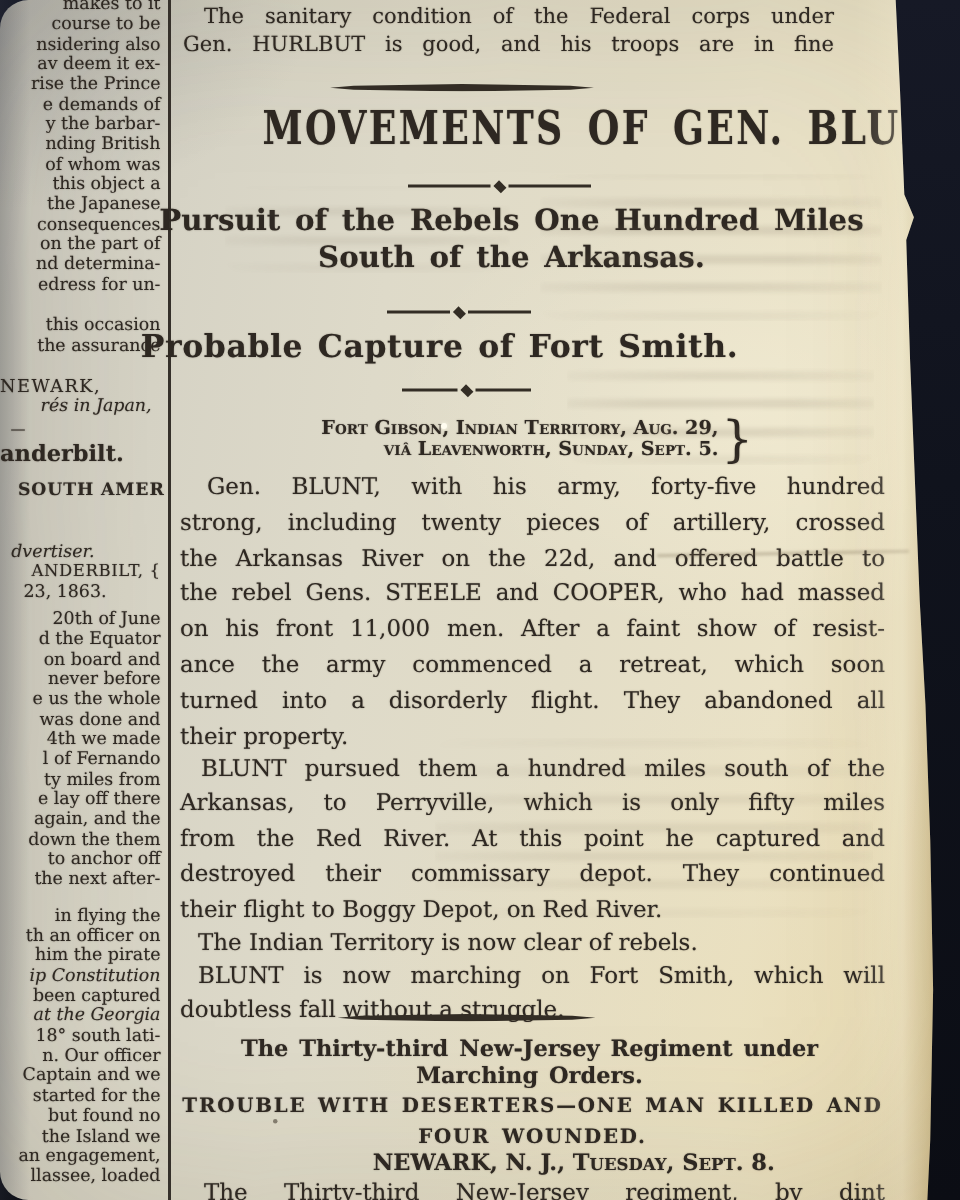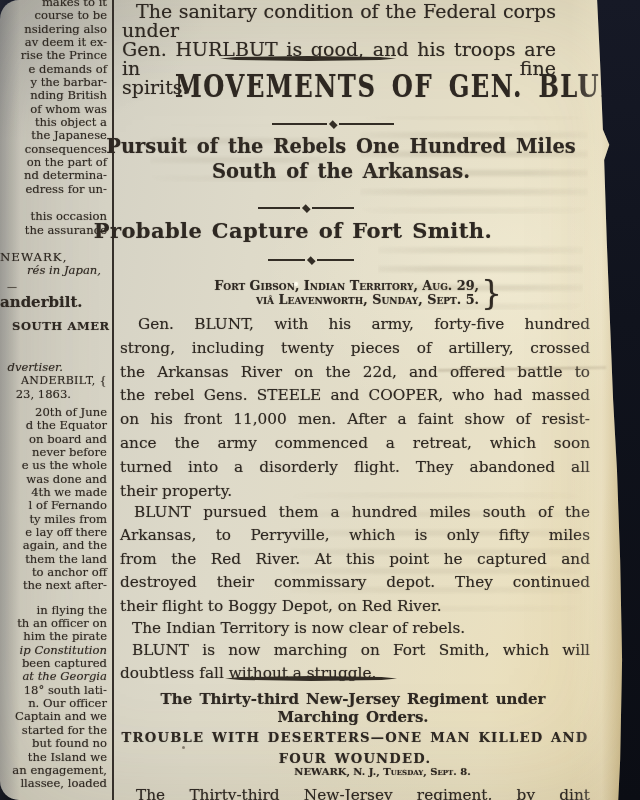--- a/index.html
+++ b/index.html
@@ -36,21 +36,21 @@
   .left-col .lc-ital{font-style:italic;}
   .left-col .lc-bold{font-weight:bold;font-size:15px;line-height:16px;}
   .left-col .lc-sc{font-weight:bold;font-size:11.5px;letter-spacing:.6px;padding-left:12px;}
   .left-col .lc-sc-sm{font-size:11px;letter-spacing:.4px;}
   .left-col .lc-dash{line-height:6px;font-size:10px;}
   
   .col-rule{position:absolute;left:112px;top:0;width:2.4px;height:800px;background:#35302a;filter:blur(.35px);}
   
   .main-col{position:absolute;left:120px;top:0;width:470px;height:800px;}
   .blk{position:absolute;}
-  .intro{top:2px;left:2px;width:434px;font-size:19px;line-height:19px;}
+  .intro{top:2px;left:2px;width:434px;font-size:14px;line-height:19px;}
   .intro .jline:first-child{text-indent:14px;}
   .jline{text-align:justify;text-align-last:justify;}
   .jline.last{text-align-last:auto;}
   .cline{text-align:center;}
   .taper{height:5px;background:var(--rule,#332d25);clip-path:polygon(0 50%,9% 22%,50% 0,91% 22%,100% 50%,91% 78%,50% 100%,9% 78%);filter:blur(.3px);}
   .rule1{top:56px;left:100px;width:176px;}
   .rule2{top:676px;left:105px;width:172px;}
   .h1{top:68px;left:-12px;width:412px;text-align:center;white-space:nowrap;}
   .h1 span{display:inline-block;transform:scaleX(.78);transform-origin:center;
     font-weight:bold;font-size:31px;letter-spacing:2px;word-spacing:7px;}
@@ -69,21 +69,21 @@
   .p1{top:313px;line-height:23.8px;}
   .p1 .jline:first-child{text-indent:18px;}
   .p2{top:501px;line-height:23.4px;}
   .p2 .jline:first-child{text-indent:14px;}
   .p3{top:617px;line-height:23px;}
   .p3 .jline:first-child{text-indent:12px;}
   .p4{top:639px;line-height:22.5px;}
   .p4 .jline:first-child{text-indent:12px;}
   .h4{top:691px;left:-4px;width:474px;font-weight:bold;font-size:15px;line-height:17.5px;word-spacing:2px;}
   .h5{top:728px;left:0;width:470px;font-weight:bold;font-size:13.2px;line-height:20.5px;letter-spacing:1.2px;word-spacing:2px;}
-  .dateline2{top:766px;left:0;width:470px;text-align:center;padding-left:55px;box-sizing:border-box;font-size:10px;font-weight:bold;font-variant:small-caps;}
+  .dateline2{top:766px;left:0;width:470px;text-align:center;padding-left:55px;box-sizing:border-box;font-size:15px;font-weight:bold;font-variant:small-caps;}
   .partial{top:786px;left:0;width:470px;font-size:15.3px;text-indent:16px;text-align:justify;text-align-last:justify;}
   
   .ghost{position:absolute;background:repeating-linear-gradient(0deg,rgba(112,101,80,.30) 0 6px,rgba(112,101,80,0) 6px 19px);
     filter:blur(1.4px);opacity:.45;border-radius:10px;
     -webkit-mask-image:radial-gradient(ellipse at center,#000 35%,transparent 100%);
     mask-image:radial-gradient(ellipse at center,#000 35%,transparent 100%);}
   .g1{left:360px;top:116px;width:228px;height:98px;}
   .g2{left:378px;top:236px;width:205px;height:74px;}
   .g3{left:150px;top:124px;width:190px;height:58px;opacity:.3;}
   .g4{left:290px;top:492px;width:292px;height:120px;opacity:.3;}
@@ -128,21 +128,21 @@
       <div class="">d the Equator</div>
       <div class="">on board and</div>
       <div class="">never before</div>
       <div class="">e us the whole</div>
       <div class="">was done and</div>
       <div class="">4th we made</div>
       <div class="">l of Fernando</div>
       <div class="">ty miles from</div>
       <div class="">e lay off there</div>
       <div class="">again, and the</div>
-      <div class="">them the land</div>
+      <div class="">down the them</div>
       <div class="">to anchor off</div>
       <div class="">the next after-</div>
       <div class="" style="margin-top: 11px;">in flying the</div>
       <div class="">th an officer on</div>
       <div class="">him the pirate</div>
       <div class="lc-ital">ip Constitution</div>
       <div class="">been captured</div>
       <div class="lc-ital">at the Georgia</div>
       <div class="">18° south lati-</div>
       <div class="">n. Our officer</div>
@@ -154,21 +154,20 @@
       <div class="last">llassee, loaded</div>
     </div>
 
   <div class="col-rule"></div>
 
   <div class="main-col">
 
     <div class="blk intro ink">
         <div class="jline">The sanitary condition of the Federal corps under</div>
         <div class="jline">Gen. HURLBUT is good, and his troops are in fine</div>
-        <div class="jline last">spirits.</div>
       </div>
 
     <div class="blk taper rule1"></div>
 
     <div class="blk h1 ink">
       <span>MOVEMENTS OF GEN. BLUNT.</span>
     </div>
 
     <div class="blk orn orn1">
       <i class="l"></i>

